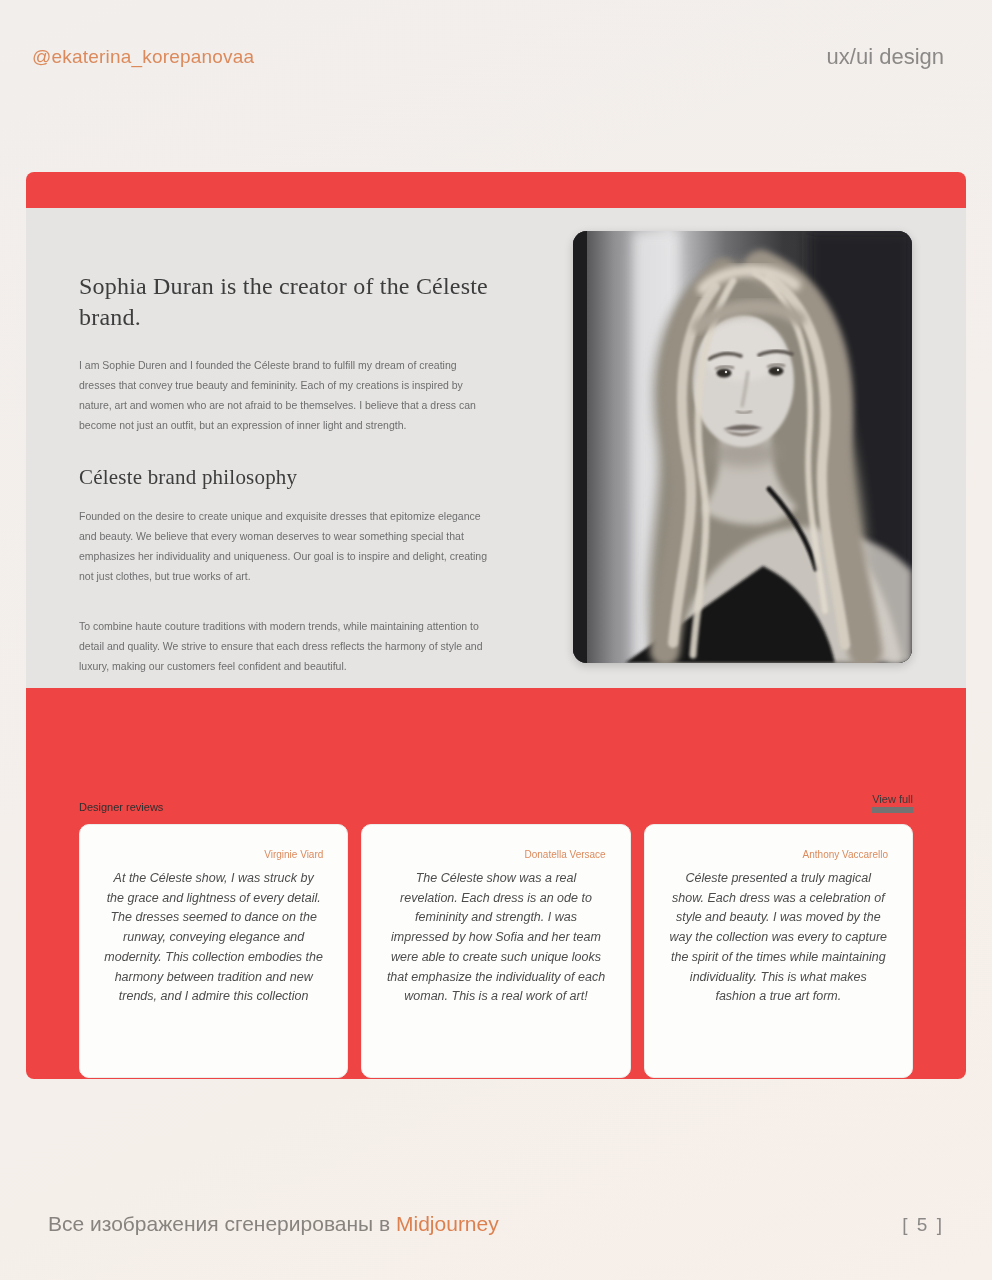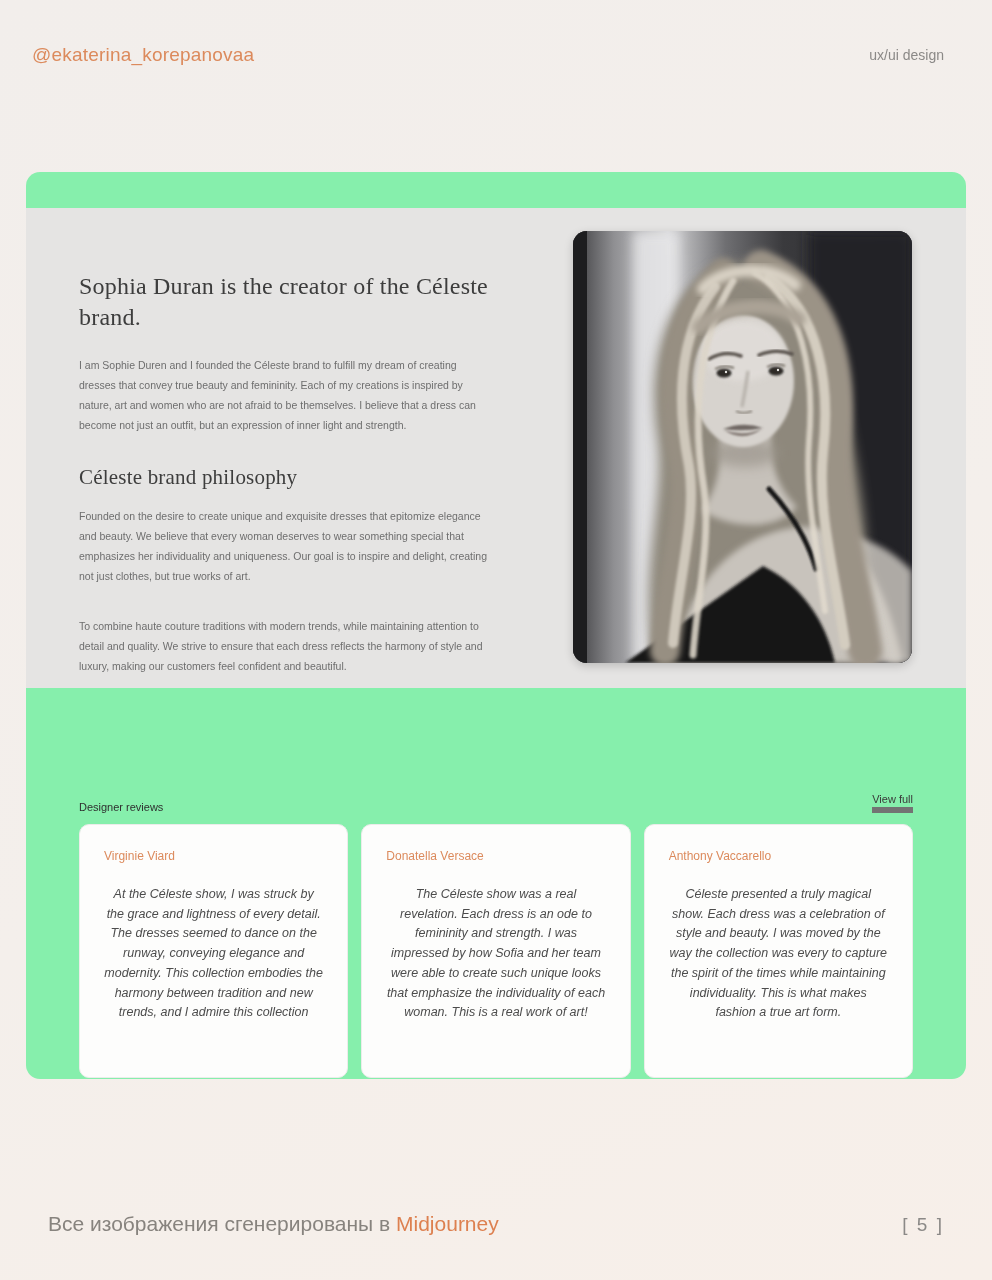--- a/index.html
+++ b/index.html
@@ -20,32 +20,32 @@
   }
   .username {
     color: #dc8a5c;
     font-size: 19px;
     letter-spacing: 0.2px;
     text-decoration: none;
     cursor: pointer;
   }
   .category {
     color: #8b8987;
-    font-size: 14px;
+    font-size: 22px;
   }
 
   
   .portfolio-card {
     position: absolute;
     left: 26px;
     top: 172px;
     width: 940px;
     height: 907px;
-    background: #86efac;
-    border-radius: 14px;
+    background: #ef4444;
+    border-radius: 8px;
     overflow: hidden;
   }
 
   
   .hero {
     position: relative;
     margin-top: 36px;
     height: 480px;
     background: #e5e4e3;
   }
@@ -119,24 +119,24 @@
   }
   .review-card {
     flex: 1;
     height: 254px;
     background: #fdfdfc;
     border: 1px solid #ececea;
     border-radius: 10px;
     padding: 24px 24px 0 24px;
   }
   .review-author {
-    text-align: left;
-    font-size: 12px;
+    text-align: right;
+    font-size: 10px;
     color: #dc8a5c;
-    margin-bottom: 22px;
+    margin-bottom: 9px;
   }
   .review-text {
     font-style: italic;
     font-size: 12.5px;
     line-height: 19.7px;
     text-align: center;
     color: #4c4c4c;
   }
 
   

